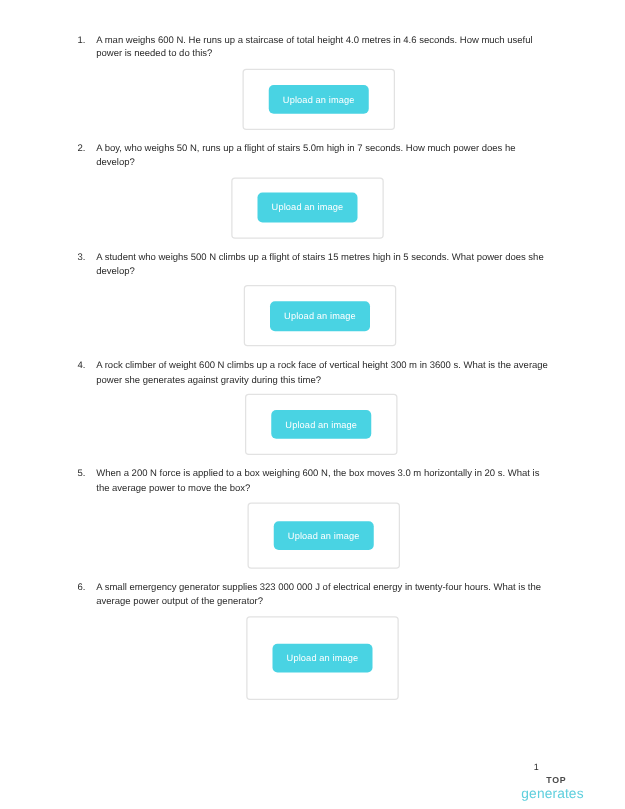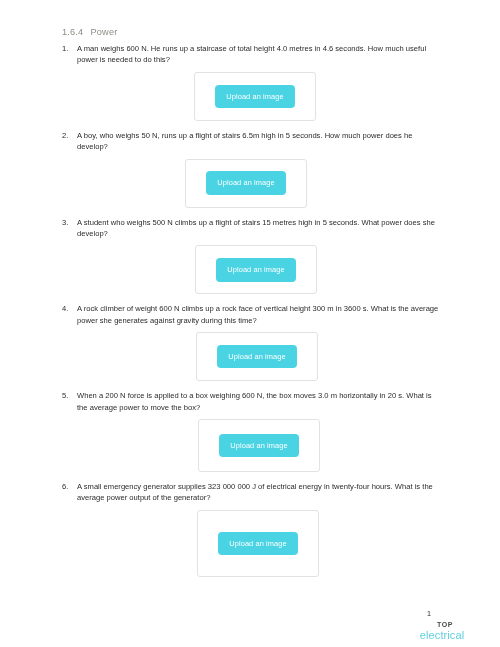--- a/index.html
+++ b/index.html
@@ -132,37 +132,34 @@
     line-height: 12px;
   }
 </style>
 </head>
 <body>
 
 <div id="page">
 
   <div class="content">
 
-    <div class="section-heading">
-      <span class="num">1.6.4</span><span>Power</span>
-    </div>
 
     <div class="q-item">
       <div class="q-num">1.</div>
       <div class="q-text">A man weighs 600 N. He runs up a staircase of total height 4.0 metres in 4.6 seconds. How much useful power is needed to do this?</div>
     </div>
     <div class="upload-wrap">
       <div class="upload-box box-1">
         <button class="upload-btn">Upload an image</button>
       </div>
     </div>
 
     <div class="q-item">
       <div class="q-num">2.</div>
-      <div class="q-text">A boy, who weighs 50 N, runs up a flight of stairs 6.5m high in 5 seconds. How much power does he develop?</div>
+      <div class="q-text">A boy, who weighs 50 N, runs up a flight of stairs 5.0m high in 7 seconds. How much power does he develop?</div>
     </div>
     <div class="upload-wrap">
       <div class="upload-box box-2">
         <button class="upload-btn">Upload an image</button>
       </div>
     </div>
 
     <div class="q-item">
       <div class="q-num">3.</div>
       <div class="q-text">A student who weighs 500 N climbs up a flight of stairs 15 metres high in 5 seconds. What power does she develop?</div>
@@ -202,17 +199,17 @@
         <button class="upload-btn">Upload an image</button>
       </div>
     </div>
 
   </div>
 
   <div class="footer">
     <div class="page-num">1</div>
     <div class="logo">
       <div class="logo-top">TOP</div>
-      <div class="logo-worksheets">electrical</div>
+      <div class="logo-worksheets">generates</div>
     </div>
   </div>
 
 </div>
 
 </body></html>

